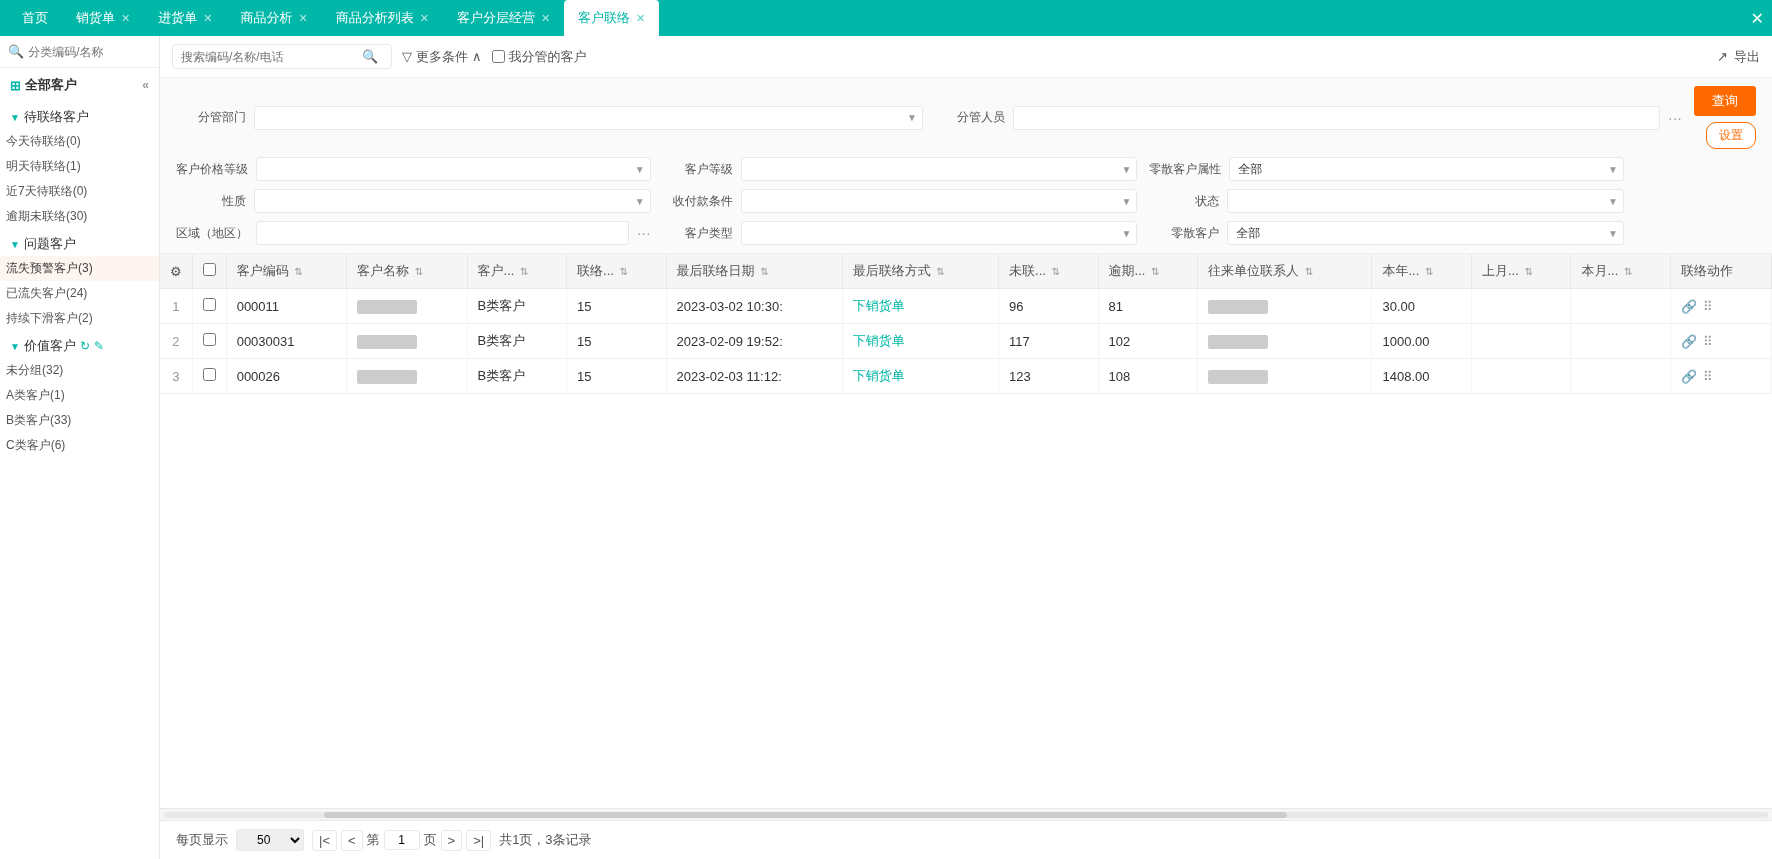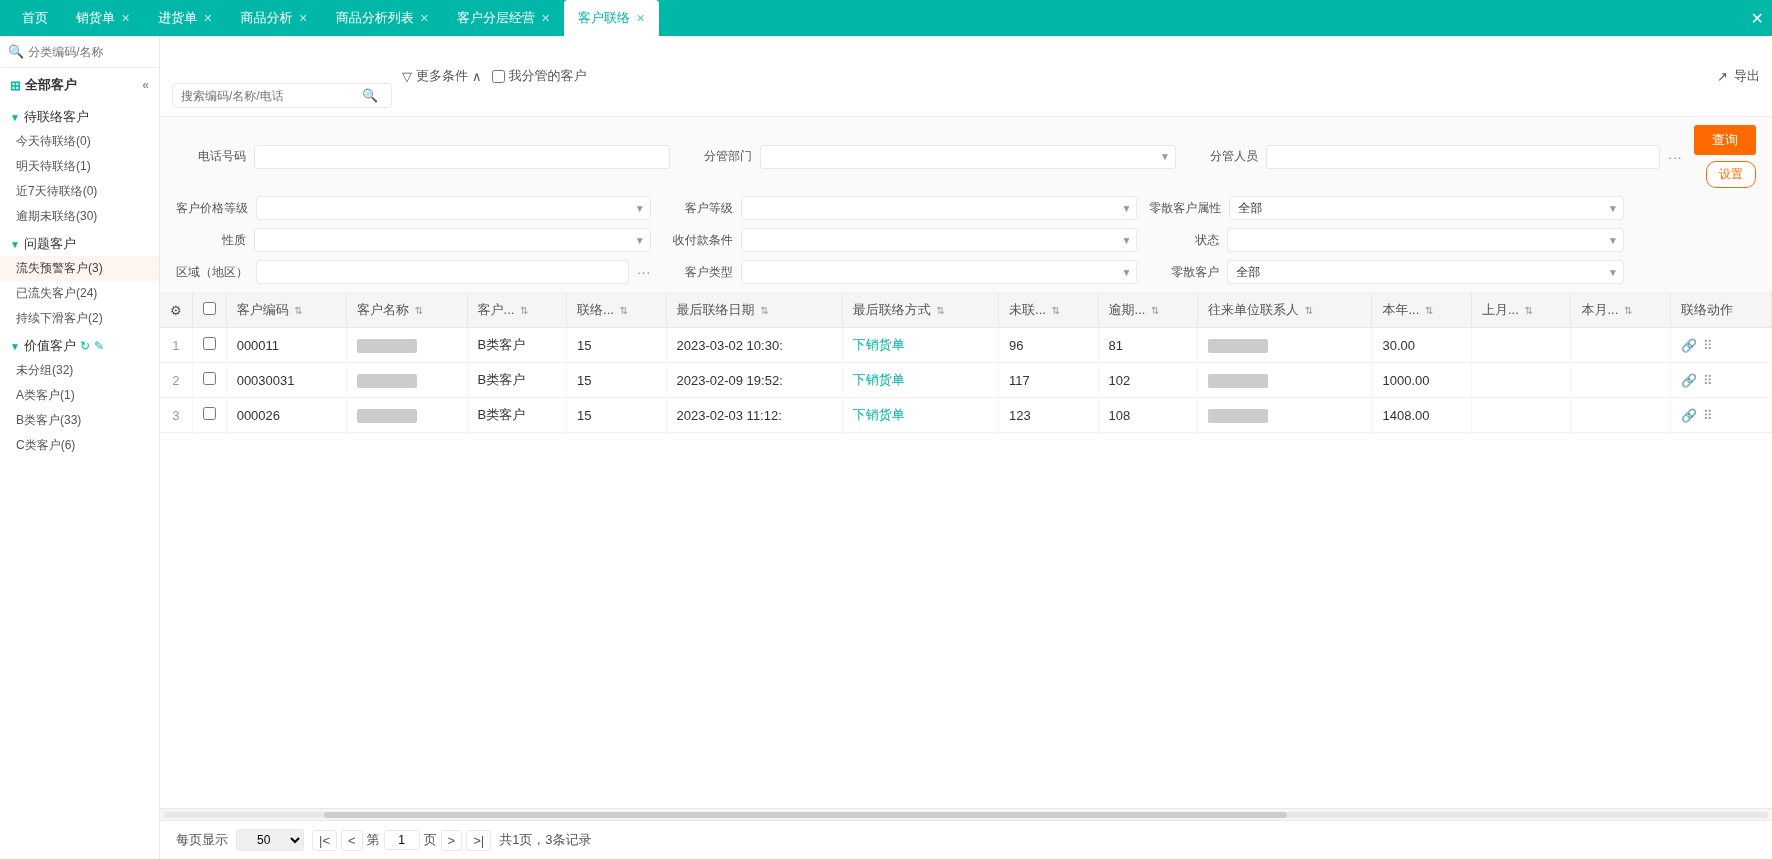--- a/index.html
+++ b/index.html
@@ -106,21 +106,21 @@
       display: flex;
       align-items: center;
       cursor: pointer;
     }
     .sidebar-group-label .arrow {
       color: #00b7a8;
       margin-right: 4px;
       font-size: 10px;
     }
     .sidebar-item {
-      padding: 4px 10px 4px 16px;
+      padding: 4px 10px 4px 6px;
       font-size: 12px;
       color: #555;
       cursor: pointer;
     }
     .sidebar-item.active {
       color: #404040;
       background: #fff5f0;
     }
     .tooltip-box {
       background: white;
@@ -150,21 +150,20 @@
       align-items: center;
       gap: 10px;
     }
     .filter-search {
       display: flex;
       align-items: center;
       border: 1px solid #e8e8e8;
       border-radius: 4px;
       padding: 4px 8px;
       width: 220px;
-      margin-top: 39px;
     }
     .filter-search input {
       border: none;
       outline: none;
       font-size: 12px;
       color: #999;
       width: 100%;
     }
     .filter-search-icon { color: #ff6a00; margin-right: 4px; }
     .filter-more {
@@ -502,24 +501,20 @@
       <div class="filter-export">
         <span>↗</span>
         <span>导出</span>
       </div>
     </div>
 
     <div class="advanced-filter">
 
       <div class="filter-row">
         <div class="filter-field">
-          <span class="filter-field-label">电话号码</span>
-          <input class="filter-input" type="text" style="">
-        </div>
-        <div class="filter-field">
           <span class="filter-field-label">分管部门</span>
           <div class="filter-select-wrap">
             <select><option></option></select>
             <span class="arrow-down">▼</span>
           </div>
         </div>
         <div class="filter-field">
           <span class="filter-field-label">分管人员</span>
           <input class="filter-input" type="text" style="flex: 1 1 0%;">
           <span class="filter-more-dots">···</span>

